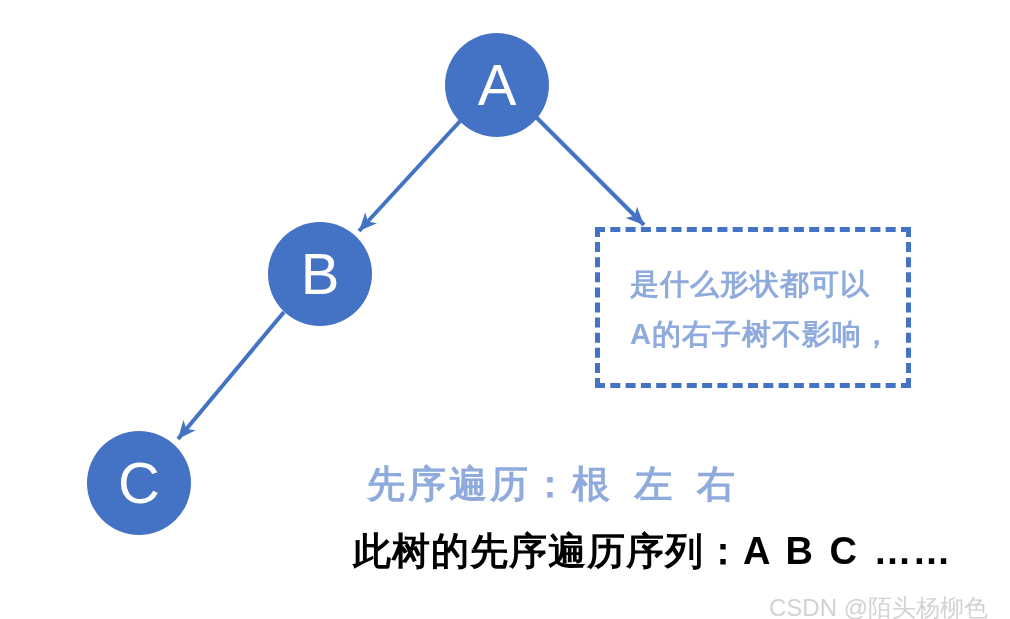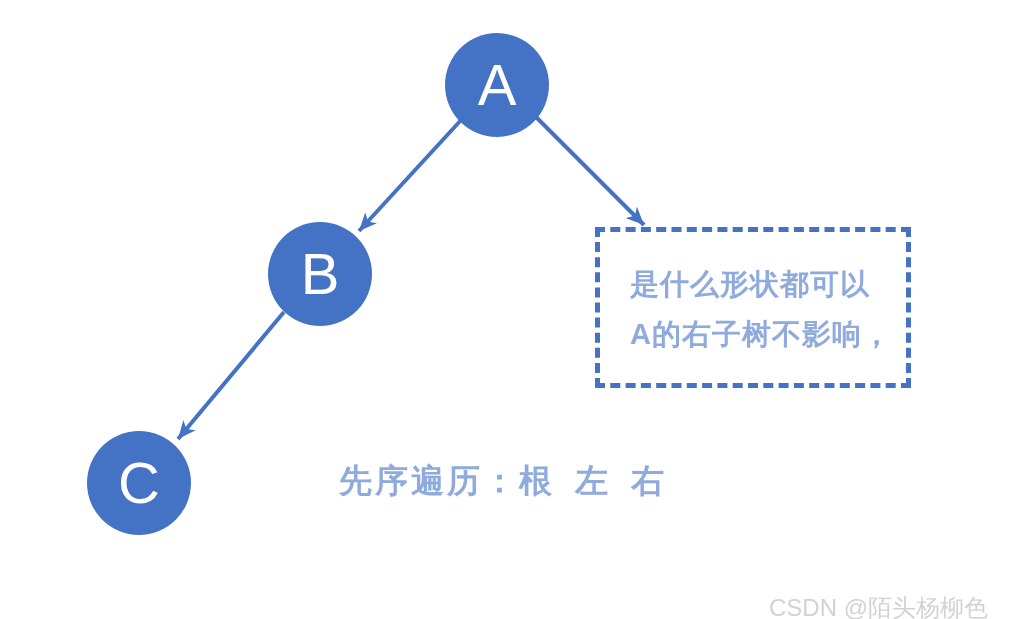--- a/index.html
+++ b/index.html
@@ -62,24 +62,24 @@
   .callout-line {
     color: var(--callout-text, #8FAADC);
     font-size: 29px;
     font-weight: 700;
     line-height: 50px;
     letter-spacing: 1px;
     white-space: nowrap;
   }
   .rule-text {
     position: absolute;
-    left: 339px;
+    left: 367px;
     top: 459px;
     color: var(--rule-text, #8FAADC);
-    font-size: 33px;
+    font-size: 38px;
     font-weight: 700;
     letter-spacing: 3px;
     word-spacing: 8px;
     white-space: nowrap;
   }
   .seq-text {
     position: absolute;
     left: 353px;
     top: 526px;
     color: var(--sequence-text, #000000);
@@ -128,16 +128,17 @@
 
   <div class="callout">
     <div class="callout-inner">
       <div class="callout-line">是什么形状都可以</div>
       <div class="callout-line">A的右子树不影响，</div>
     </div>
   </div>
 
   <div class="rule-text">先序遍历：根 左 右</div>
 
+  <div class="seq-text">此树的先序遍历序列：A B C ……</div>
 
   <div class="watermark">CSDN @陌头杨柳色</div>
 
 </div>
 
 </body></html>

